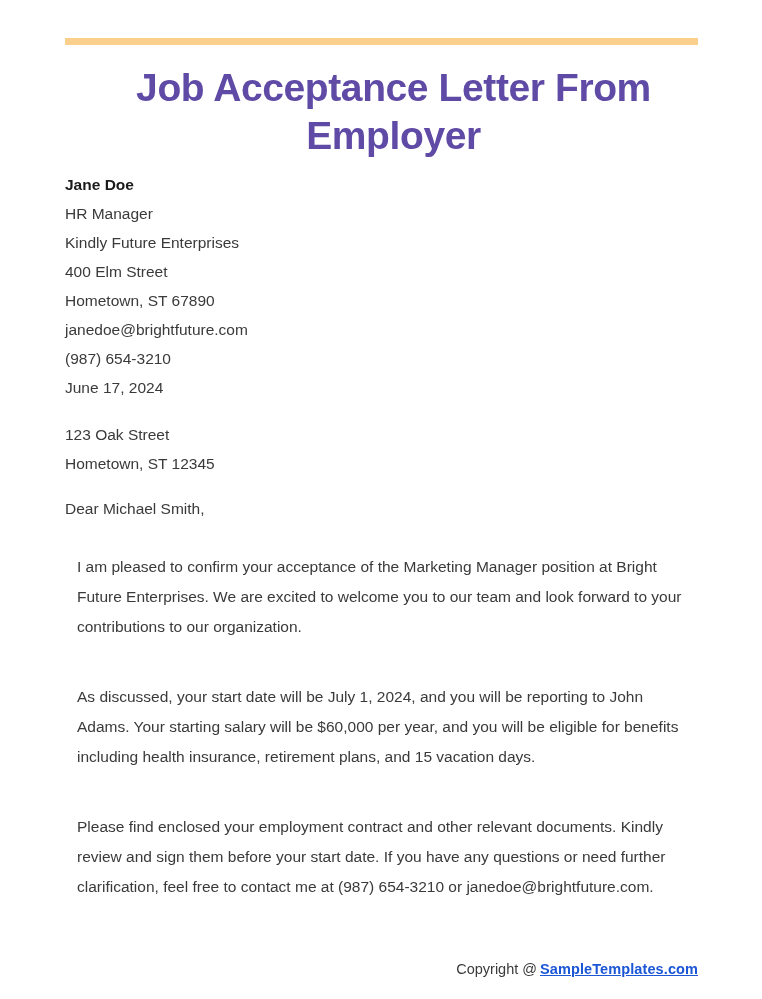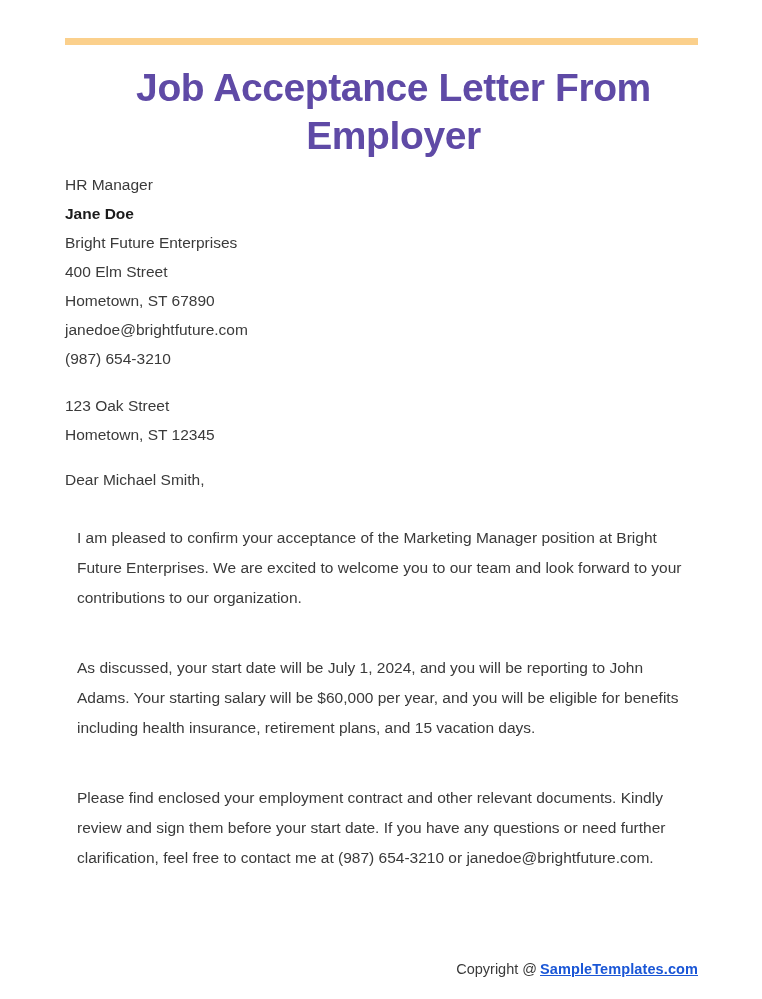--- a/index.html
+++ b/index.html
@@ -118,27 +118,28 @@
 
 <div class="page">
 
   <div class="accent-bar"></div>
 
   <h1 class="doc-title">Job Acceptance Letter From Employer</h1>
 
   <div class="content">
 
     <div class="addr-block">
+      <div class="addr-line name">Jane Doe</div>
       <div class="addr-line">HR Manager</div>
-      <div class="addr-line name">Jane Doe</div>
-      <div class="addr-line">Bright Future Enterprises</div>
+      <div class="addr-line">Kindly Future Enterprises</div>
       <div class="addr-line">400 Elm Street</div>
       <div class="addr-line">Hometown, ST 67890</div>
       <div class="addr-line">janedoe@brightfuture.com</div>
       <div class="addr-line">(987) 654-3210</div>
+      <div class="addr-line">June 17, 2024</div>
     </div>
 
     <div class="block-gap-recipient"></div>
 
     <div class="addr-block">
       <div class="addr-line">123 Oak Street</div>
       <div class="addr-line">Hometown, ST 12345</div>
     </div>
 
     <div class="block-gap-salutation"></div>

